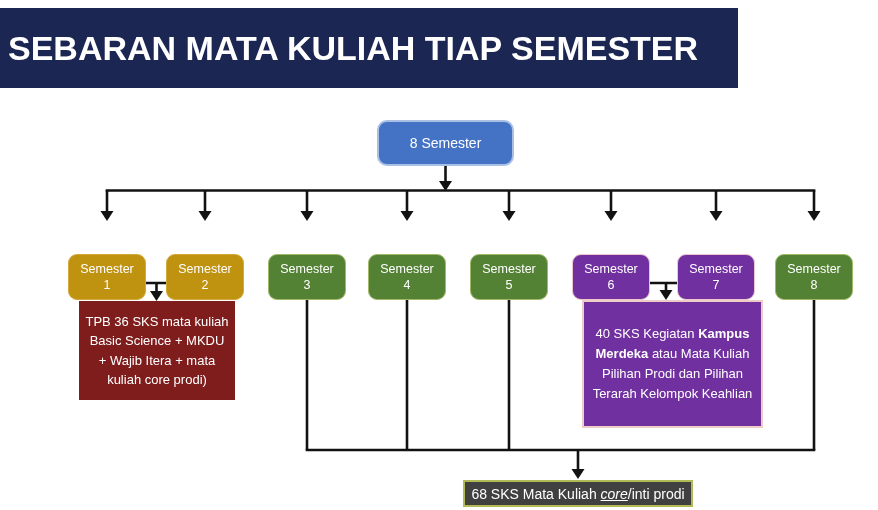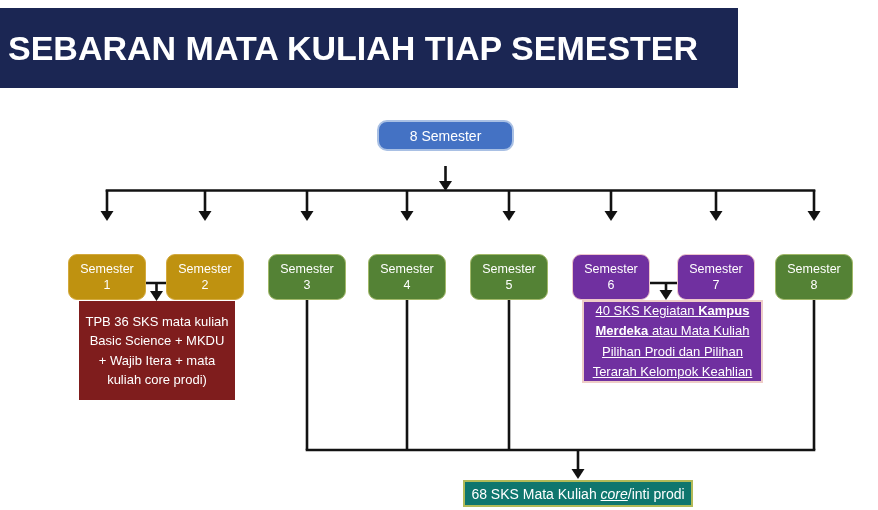--- a/index.html
+++ b/index.html
@@ -14,38 +14,38 @@
   .titlebar h1{
     margin:0;padding-left:8px;color:#ffffff;font-size:34px;font-weight:700;
     letter-spacing:0px;white-space:nowrap;
   }
   svg.connectors{position:absolute;left:0;top:0;pointer-events:none;}
   .node{
     position:absolute;display:flex;flex-direction:column;align-items:center;justify-content:center;
     color:#ffffff;text-align:center;box-sizing:border-box;
   }
   .root{
-    left:377px;top:120px;width:137px;height:31px;background:#4472C4;
+    left:377px;top:120px;width:137px;height:46px;background:#4472C4;
     border:2px solid #A9C0E4;border-radius:10px;font-size:14px;
   }
   .sem{
     top:222px;width:78px;height:46px;border-radius:9px;font-size:12.5px;line-height:1.3;
     border:1.5px solid transparent;
     margin-top:32px;
   }
   .sem.gold{border-color:#D3A93C;}
   .sem.green{border-color:#A2B969;}
   .sem.purple{border-color:#EEC6CC;}
   .tpb{
     left:79px;top:301px;width:156px;height:99px;background:#BF9210;
     font-size:13px;line-height:1.5;padding:4px 6px;
   }
   .merdeka{
-    left:582px;top:300px;width:181px;height:83px;background:#7030A0;
-    border:2px solid #EECDC8;font-size:13px;line-height:1.55;padding:4px 6px;text-decoration:underline;
+    left:582px;top:300px;width:181px;height:128px;background:#7030A0;
+    border:2px solid #EECDC8;font-size:13px;line-height:1.55;padding:4px 6px;
   }
   .core{
     left:463px;top:480px;width:230px;height:27px;background:#548235;
     border:2px solid #B2BA58;font-size:14px;flex-direction:row;white-space:pre;
   }
   .core .it{font-style:italic;text-decoration:underline;}
   .merdeka .b{font-weight:700;}
 </style>
 </head>
 <body>
@@ -140,17 +140,17 @@
   </div>
 
   <div class="node tpb" style="background: #7f1d1d;">
     <span>TPB 36 SKS mata kuliah Basic Science + MKDU + Wajib Itera + mata kuliah core prodi)</span>
   </div>
 
   <div class="node merdeka" style="background: rgb(112, 48, 160);">
     <span><span>40 SKS Kegiatan </span><span class="b">Kampus Merdeka</span><span> atau Mata Kuliah Pilihan Prodi dan Pilihan Terarah Kelompok Keahlian</span></span>
   </div>
 
-  <div class="node core" style="background: #0f766e;">
+  <div class="node core" style="background: #404040;">
     <span>68 SKS Mata Kuliah </span><span class="it">core</span><span>/inti prodi</span>
   </div>
 
 </div>
 
 </body></html>

